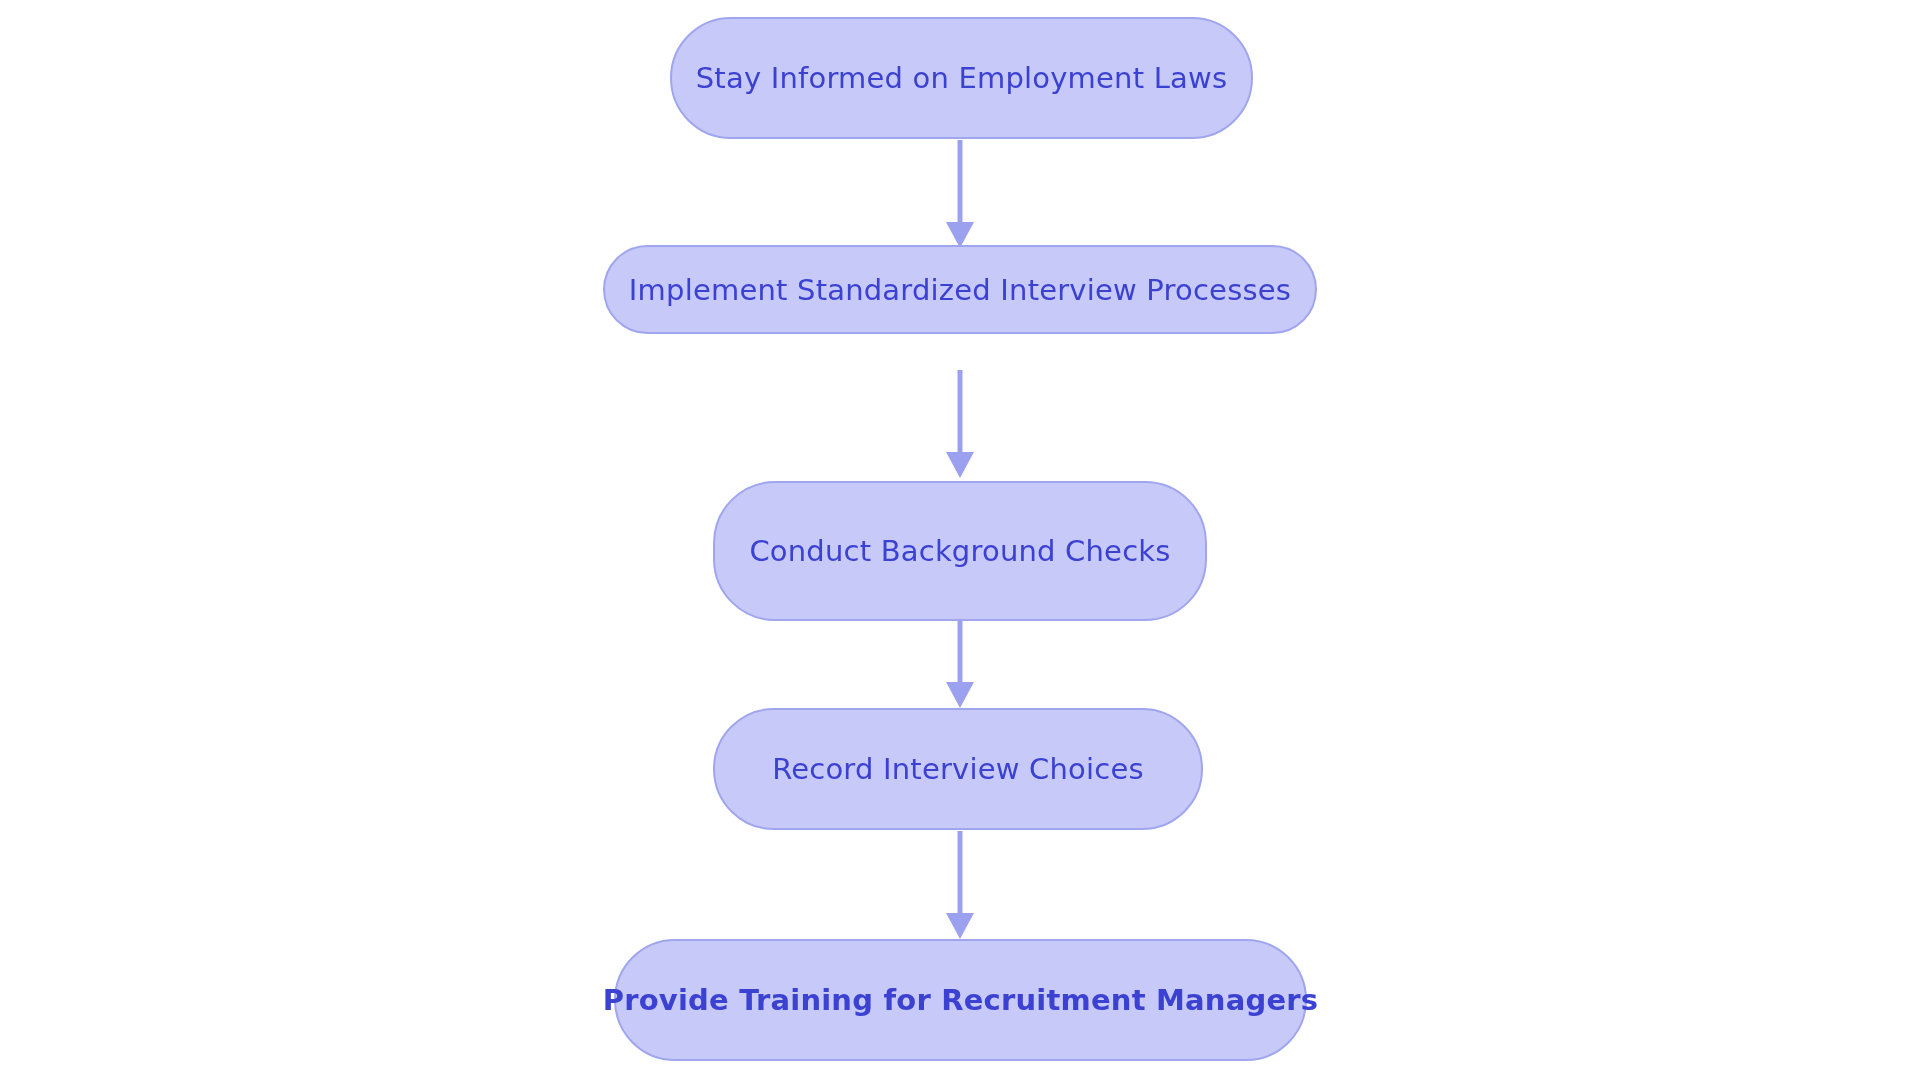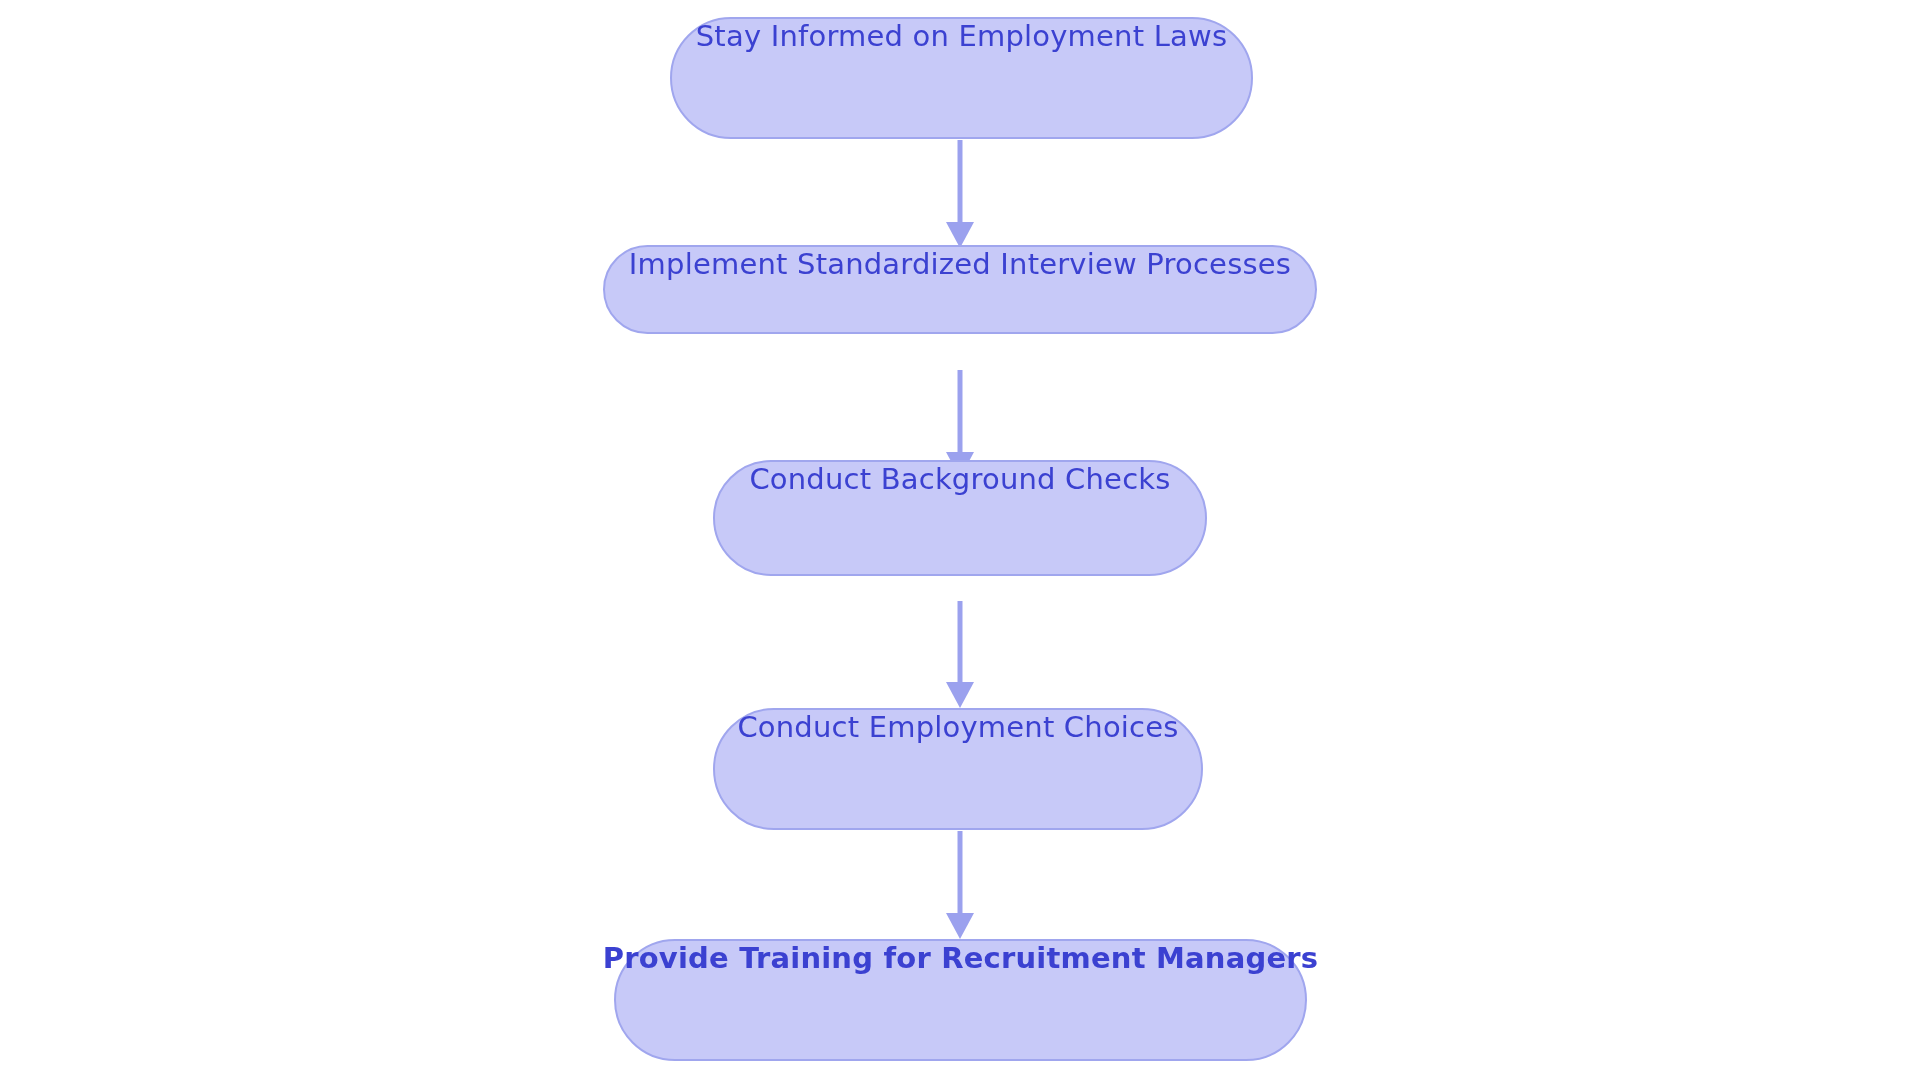--- a/index.html
+++ b/index.html
@@ -23,34 +23,35 @@
     left: 0;
     top: 0;
     width: 1920px;
     height: 1083px;
     pointer-events: none;
   }
   .flow-node {
     position: absolute;
     box-sizing: border-box;
     display: flex;
+    align-items: center;
     justify-content: center;
     text-align: center;
     background: var(--node-fill, #c7c9f8);
     border: 2px solid var(--node-border, #a0a6ee);
     border-radius: 62px;
     color: var(--node-text, #3b41d1);
     font-size: 29px;
     font-weight: 400;
     letter-spacing: 0.2px;
     white-space: nowrap;
   }
   #node-0 { left: 670px; top: 17px;  width: 583px; height: 122px; }
   #node-1 { left: 603px; top: 245px; width: 714px; height: 89px; }
-  #node-2 { left: 713px; top: 460px; width: 494px; height: 116px; }
+  #node-2 { left: 713px; top: 481px; width: 494px; height: 140px; }
   #node-3 { left: 713px; top: 708px; width: 490px; height: 122px; }
   #node-4 { left: 614px; top: 939px; width: 693px; height: 122px; font-weight: bold; }
   .arrow-line {
     stroke: var(--arrow, #9ba1ee);
     stroke-width: 5;
   }
   .arrow-head {
     fill: var(--arrow, #9ba1ee);
   }
 </style>
@@ -84,20 +85,20 @@
 
   <div class="flow-node" id="node-1">
     <span>Implement Standardized Interview Processes</span>
   </div>
 
   <div class="flow-node" id="node-2">
     <span>Conduct Background Checks</span>
   </div>
 
   <div class="flow-node" id="node-3">
-    <span>Conduct Employment Choices</span>
+    <span>Record Interview Choices</span>
   </div>
 
   <div class="flow-node" id="node-4">
     <span>Provide Training for Recruitment Managers</span>
   </div>
 
 </div>
 
 </body></html>

